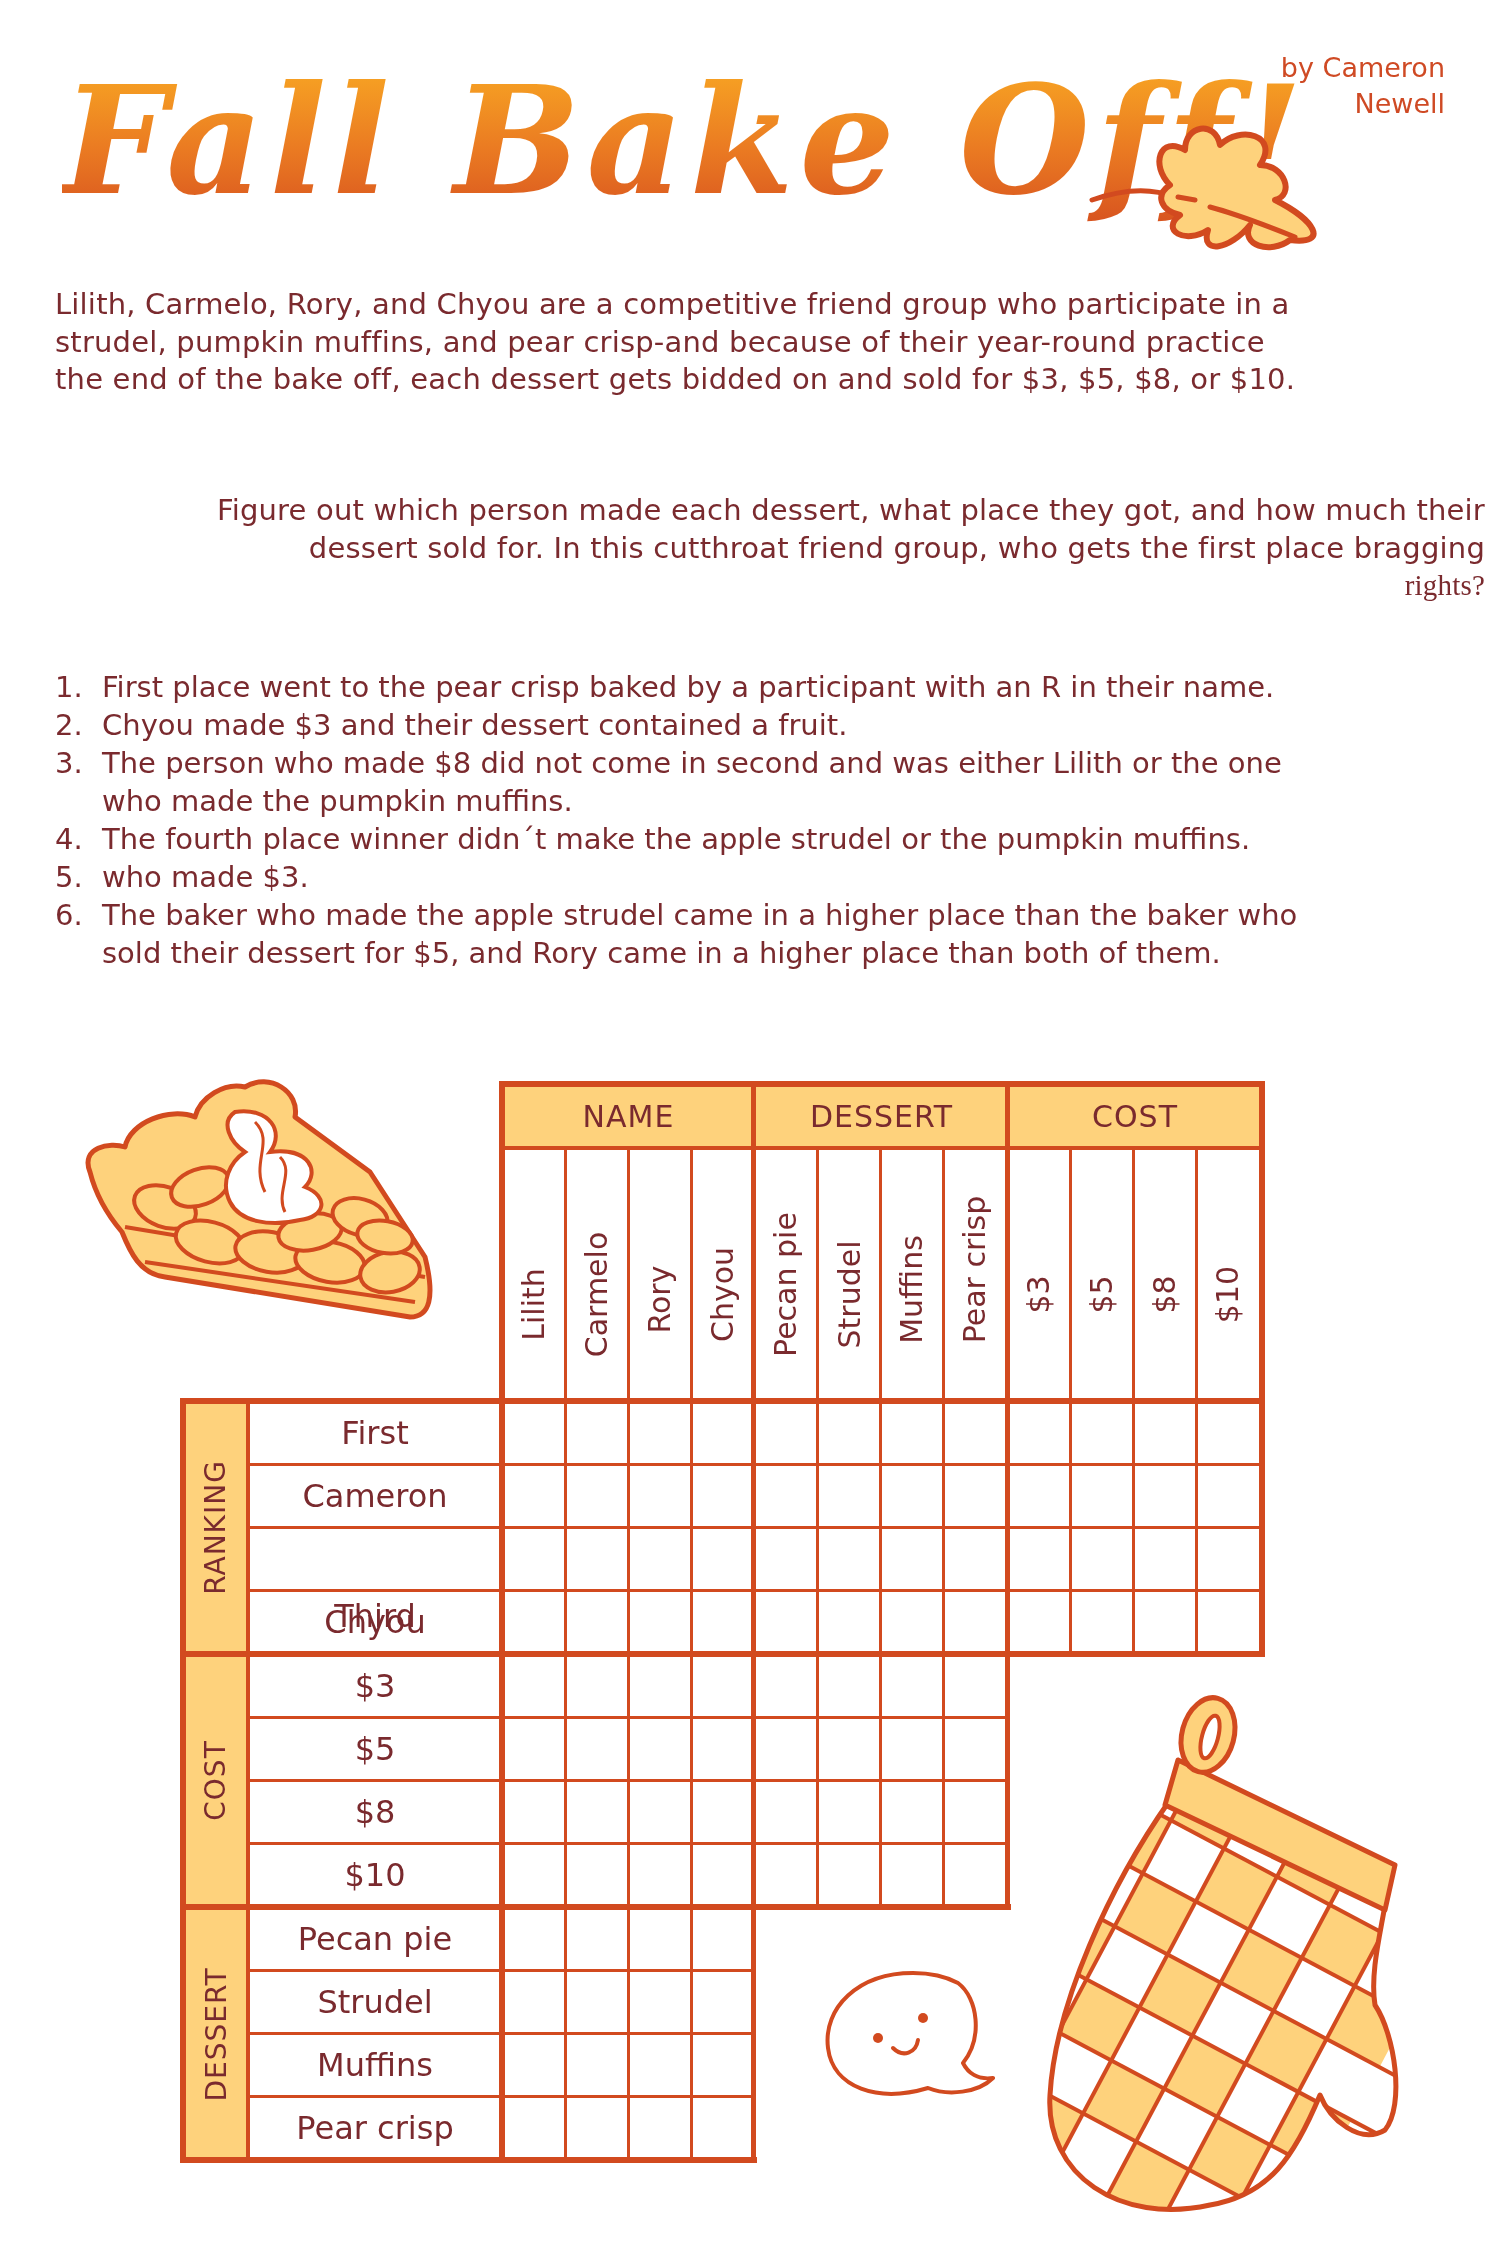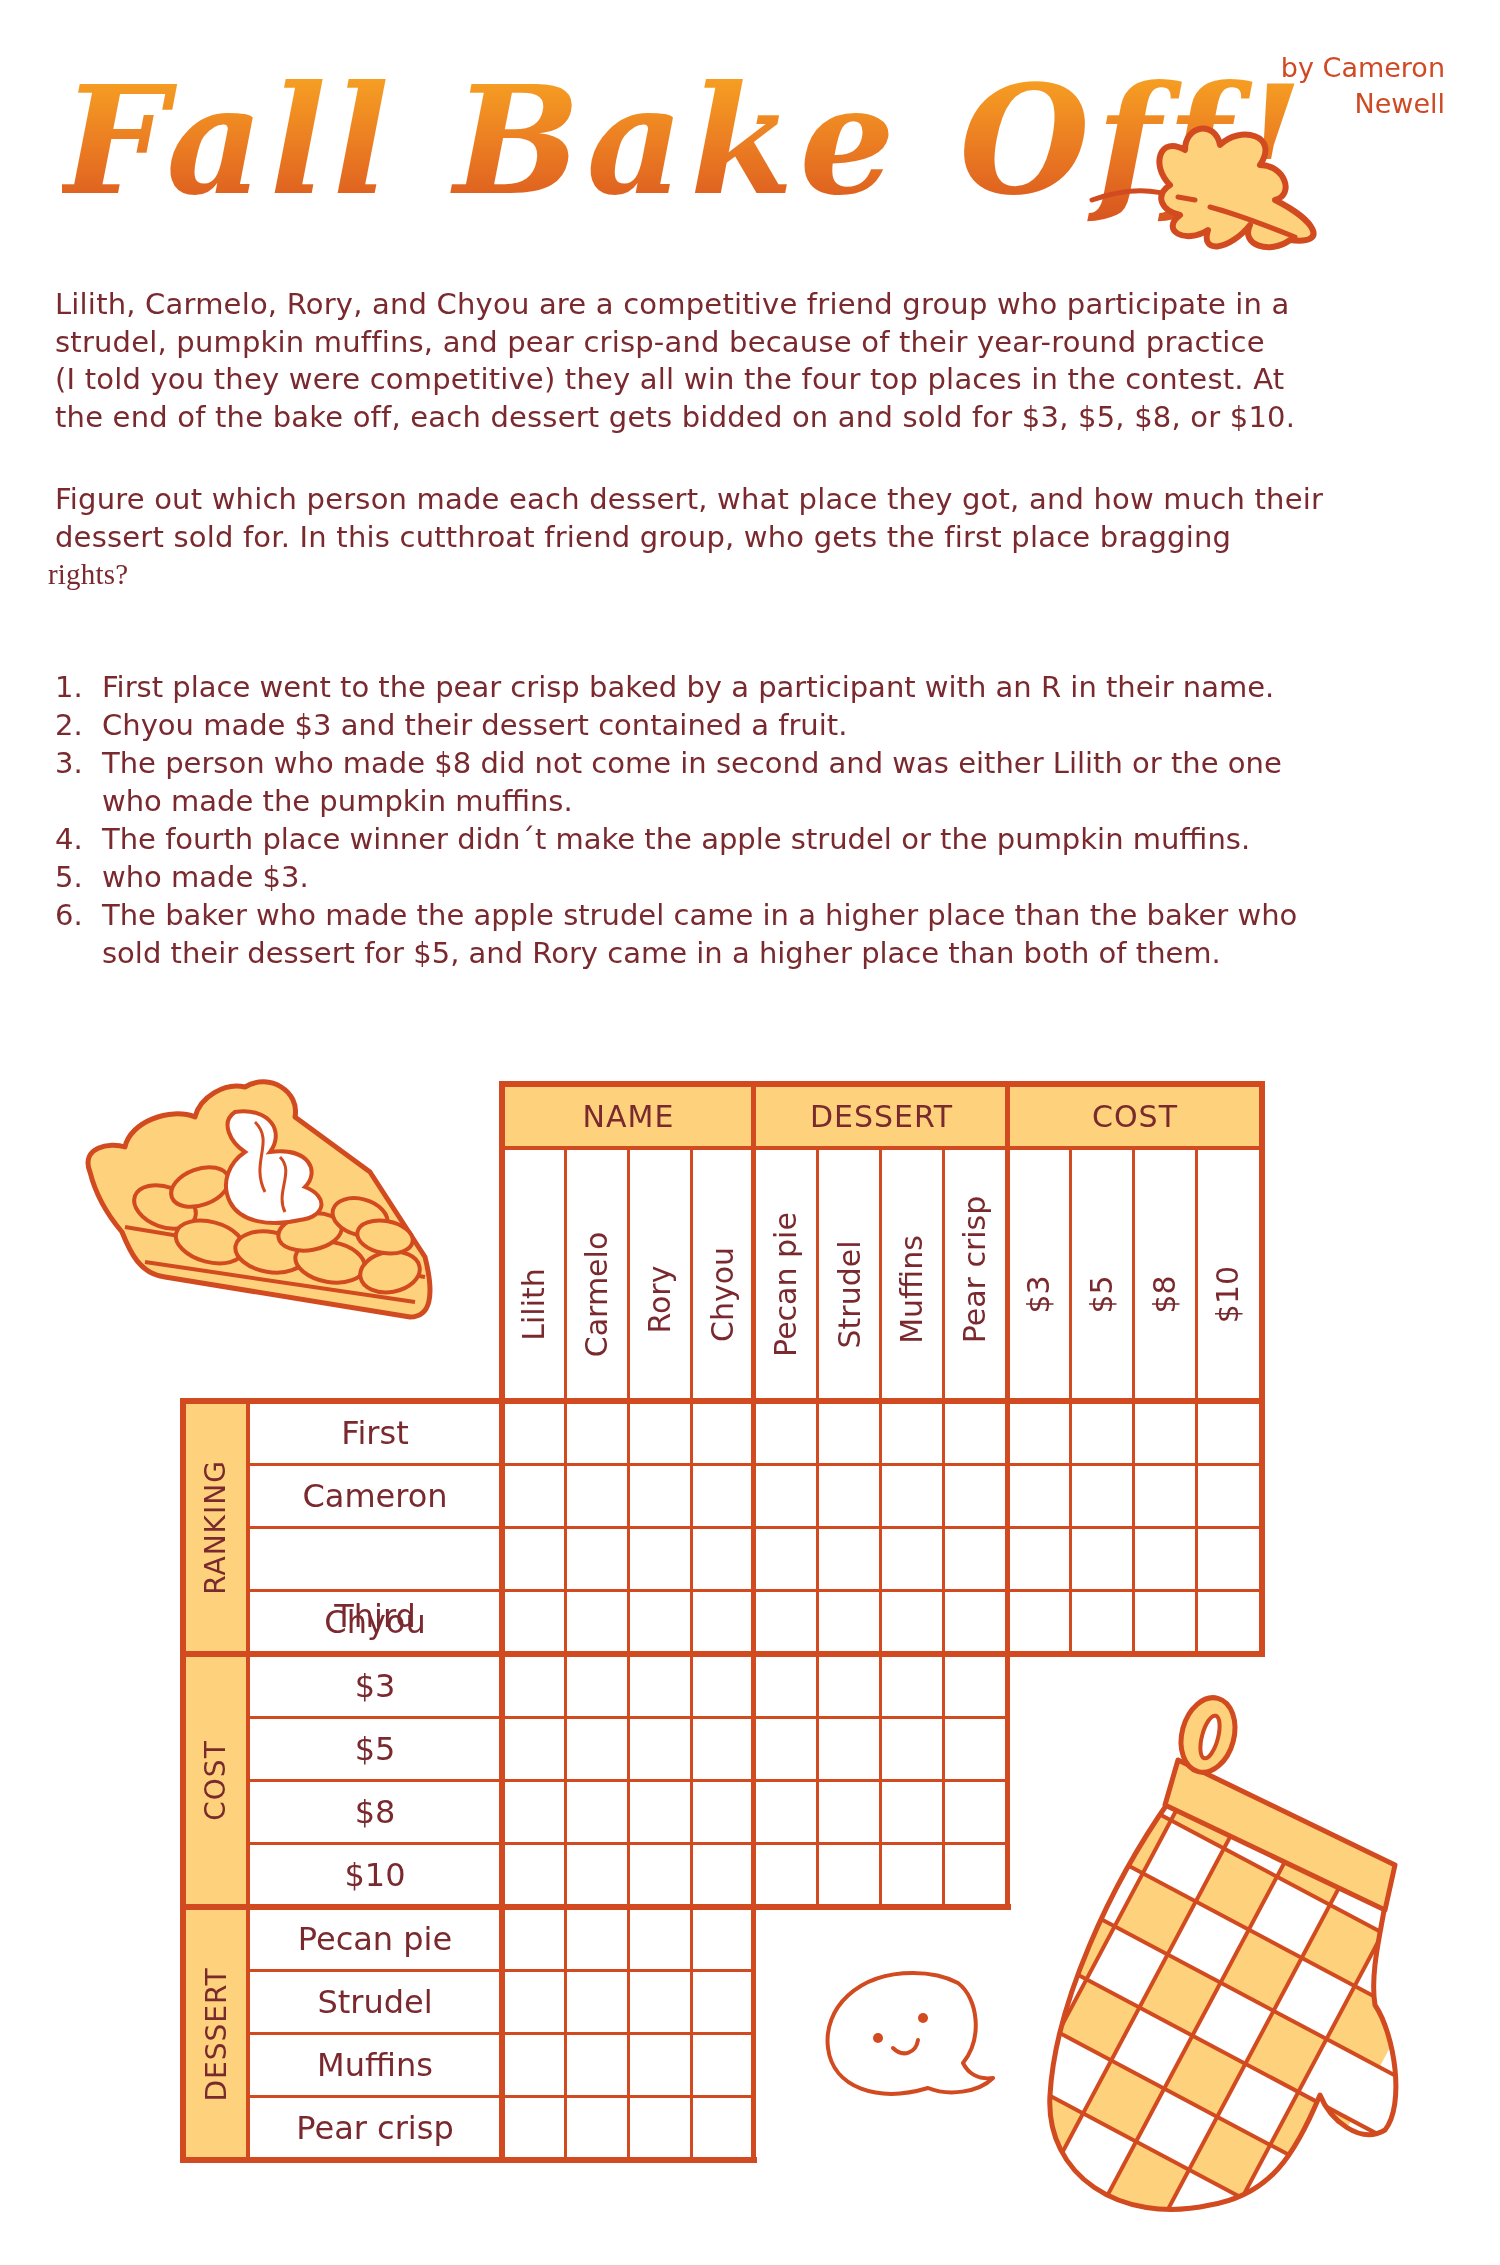--- a/index.html
+++ b/index.html
@@ -43,24 +43,23 @@
 
 <svg class="deco" style="left:1090px;top:105px;" width="250" height="150" viewBox="0 0 250 150">
   <path d="M2 95 C 30 85, 60 82, 85 92" fill="none" stroke="#d24a1f" stroke-width="5" stroke-linecap="round"></path>
   <path d="M80 80 C 60 60, 70 30, 95 45 C 95 20, 125 15, 130 40 C 150 20, 190 30, 170 60 C 195 60, 205 90, 185 95 C 225 115, 240 140, 200 135 C 180 150, 150 140, 160 120 C 140 145, 110 150, 118 125 C 95 140, 70 125, 90 110 C 70 105, 65 90, 80 80 Z" fill="#fed27c" stroke="#d24a1f" stroke-width="6" stroke-linejoin="round"></path>
   <path d="M88 92 L 105 95 M 120 102 C 150 110, 180 122, 205 132" fill="none" stroke="#d24a1f" stroke-width="5" stroke-linecap="round"></path>
 </svg>
 
 <div class="abs para" style="top:286px;">
   <p>Lilith, Carmelo, Rory, and Chyou are a competitive friend group who participate in a</p>
   <p>strudel, pumpkin muffins, and pear crisp-and because of their year-round practice</p>
-  <p>(I told you they were competitive) they all win the four top places in the contest. At</p>
   <p>the end of the bake off, each dessert gets bidded on and sold for $3, $5, $8, or $10.</p>
 </div>
-<div class="abs para" style="top:481px;">
+<div class="abs para" style="top:492px;text-align:right;">
   <p>Figure out which person made each dessert, what place they got, and how much their</p>
   <p>dessert sold for. In this cutthroat friend group, who gets the first place bragging</p>
   <p style="margin-left:-7px;font-family:Liberation Serif, serif;">rights?</p>
 </div>
 
 <ul class="abs clues">
   <li>
       <span class="num">1.</span>
       <div>First place went to the pear crisp baked by a participant with an R in their name.</div>
     </li>

